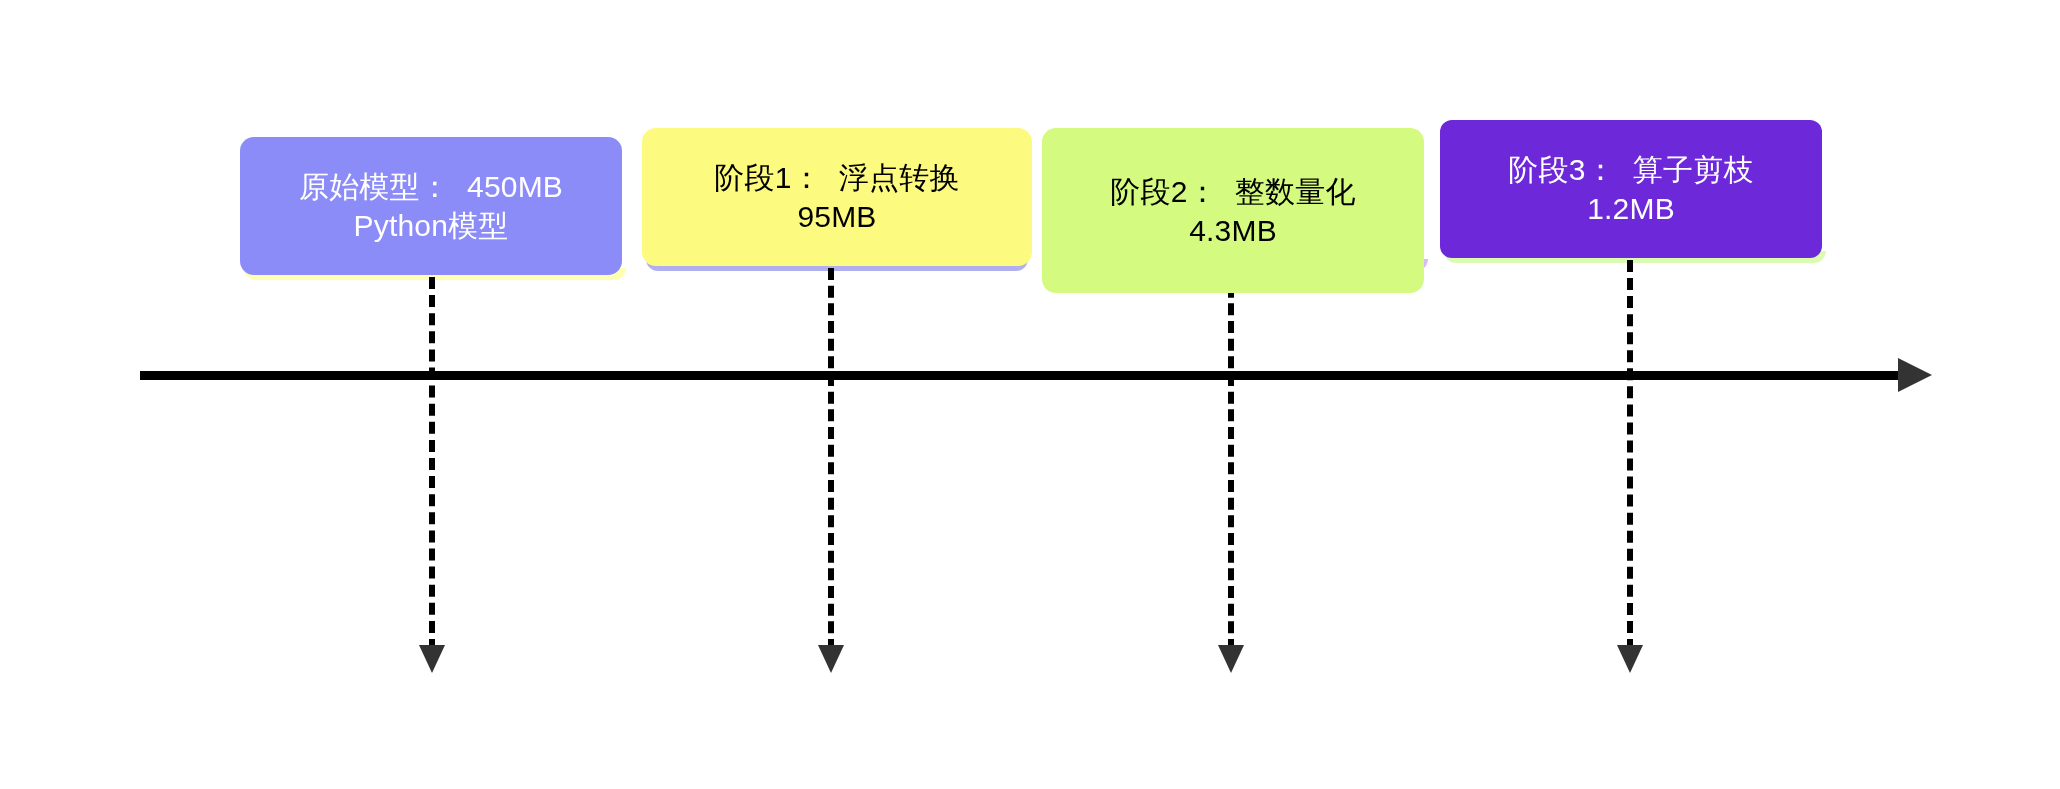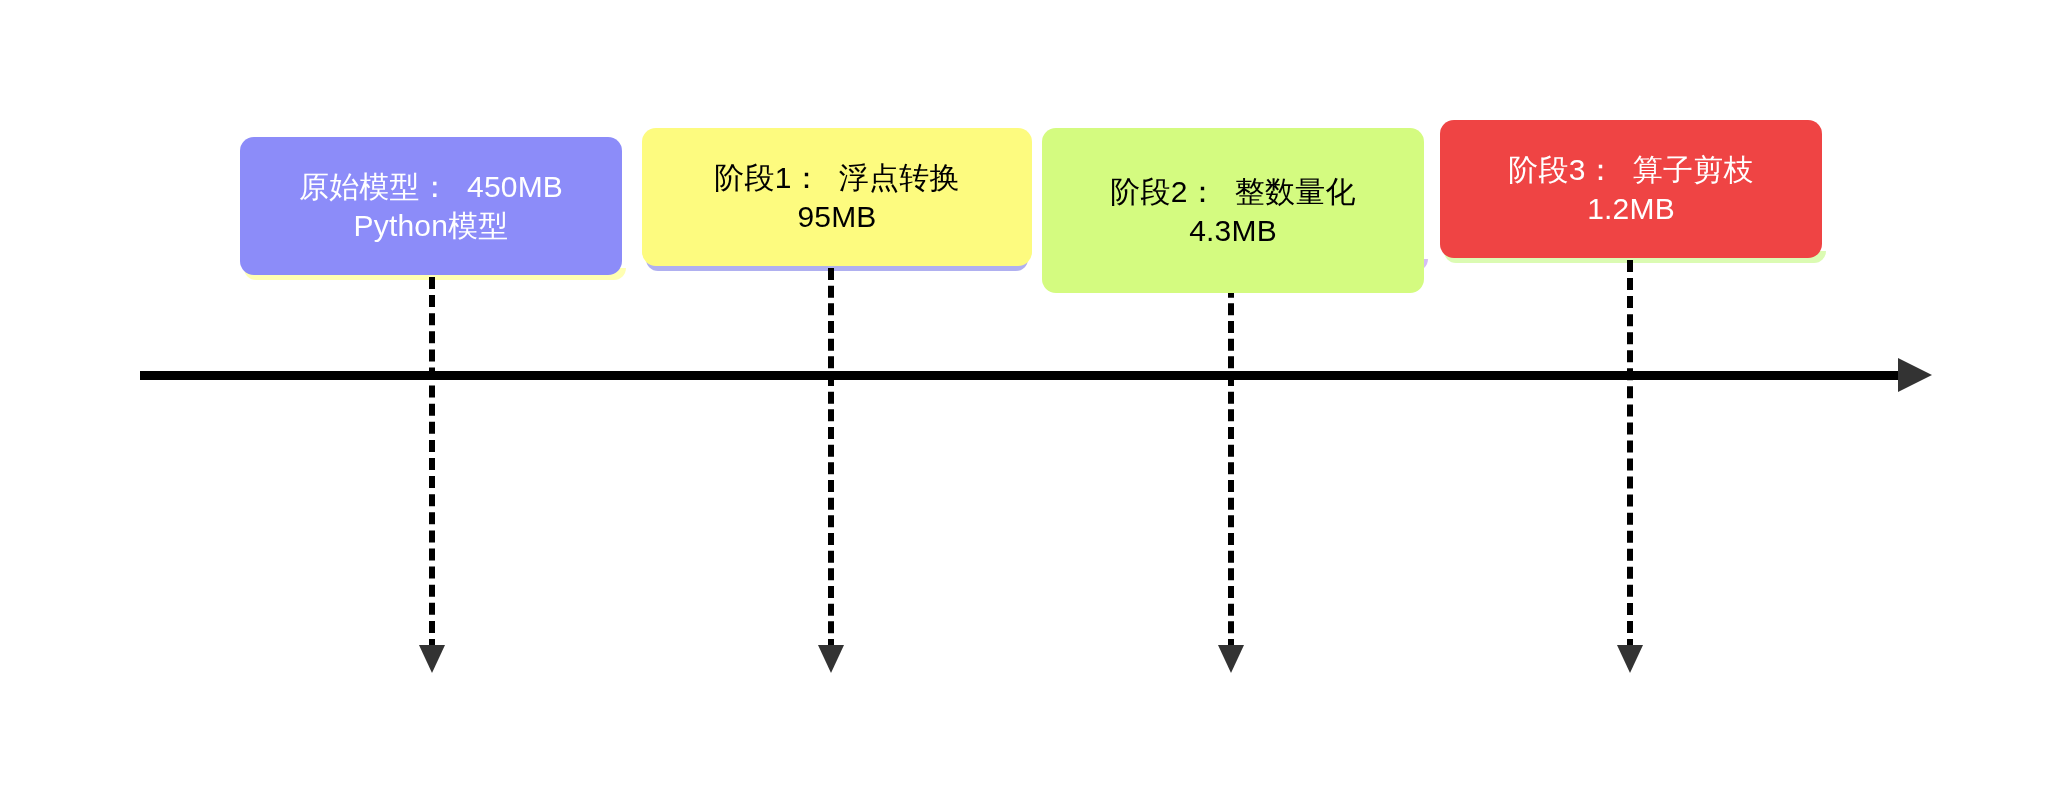--- a/index.html
+++ b/index.html
@@ -99,21 +99,21 @@
   <div class="stage-box" style="left:642px; top:128px; width:390px; height:138px; background:#fdfb7f; color:#000000;">
     <div class="line1">阶段1：  浮点转换</div>
     <div class="line2">95MB</div>
   </div>
 
   <div class="stage-box" style="left:1042px; top:128px; width:382px; height:165px; background:#d4fb80; color:#000000;">
     <div class="line1">阶段2：  整数量化</div>
     <div class="line2">4.3MB</div>
   </div>
 
-  <div class="stage-box" style="left:1440px; top:120px; width:382px; height:138px; background:#ef4444; color:#ffffff;">
+  <div class="stage-box" style="left:1440px; top:120px; width:382px; height:138px; background:#6d28d9; color:#ffffff;border-radius:12px;">
     <div class="line1">阶段3：  算子剪枝</div>
     <div class="line2">1.2MB</div>
   </div>
 
   <div class="timeline-line" style="left:140px; top:371px; width:1760px; height:9px;"></div>
   <div class="timeline-arrowhead" style="left:1898px; top:358px;"></div>
 
   <div class="connector" style="left:429px; top:277px; height:374px;"></div>
   <div class="connector-arrowhead" style="left:419px; top:645px;"></div>
 

